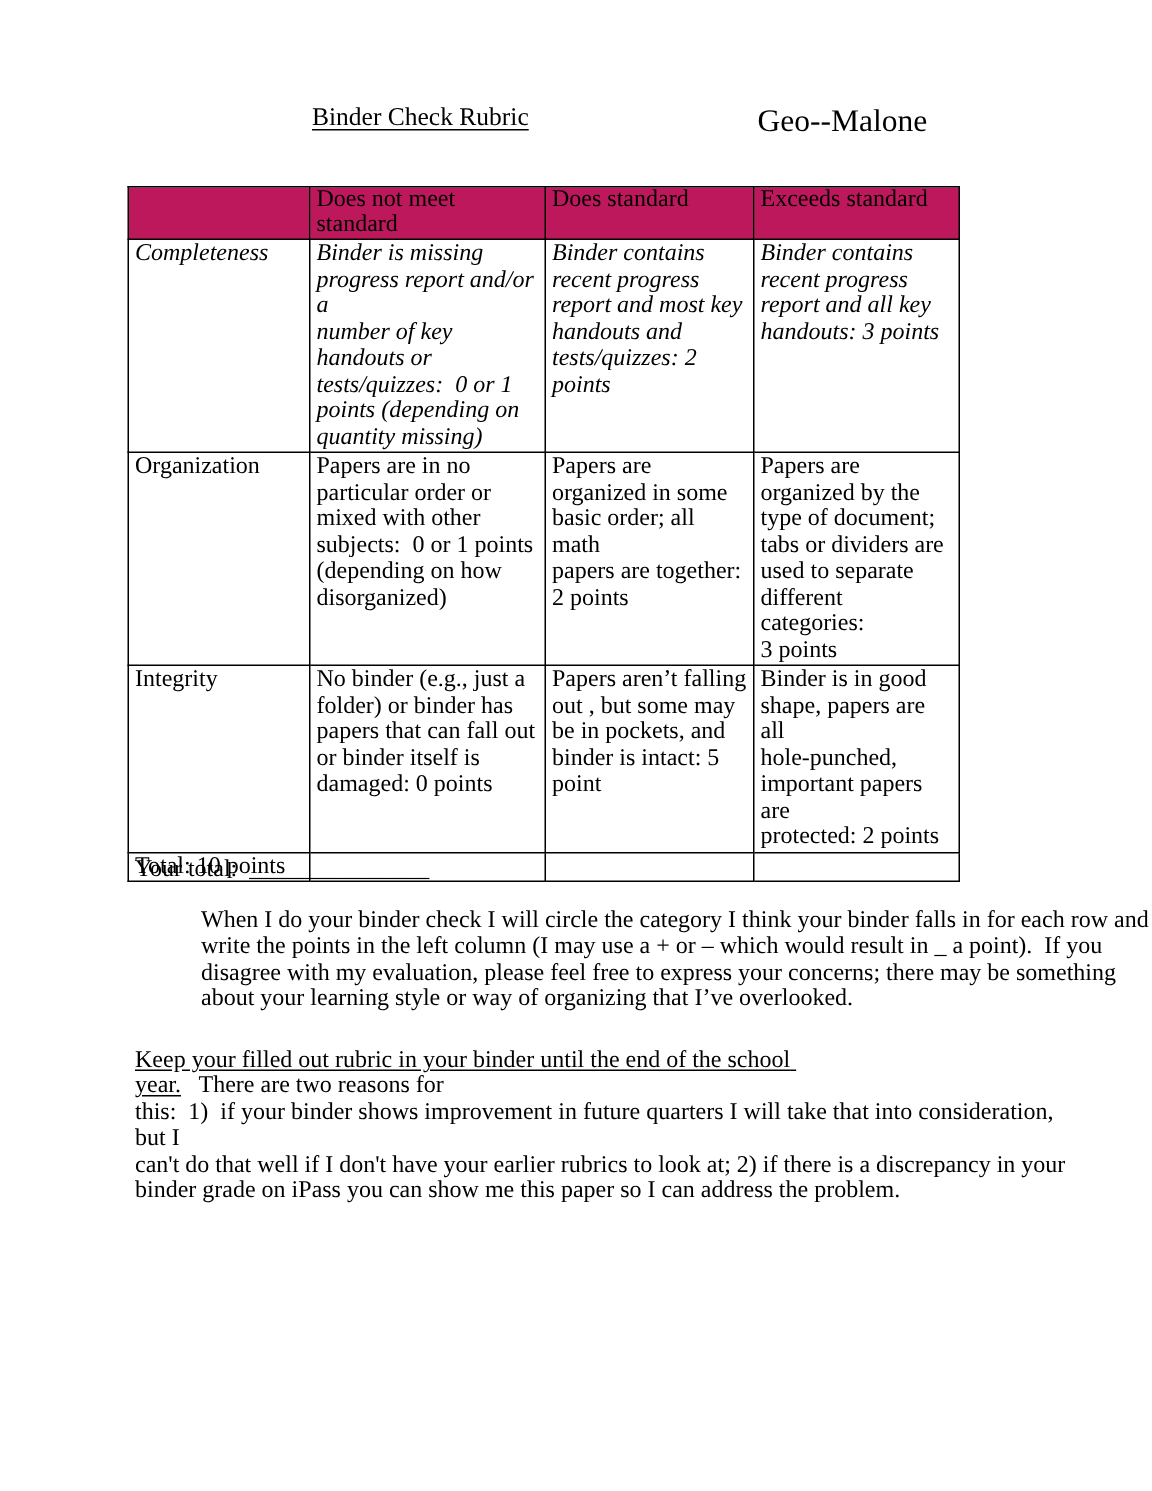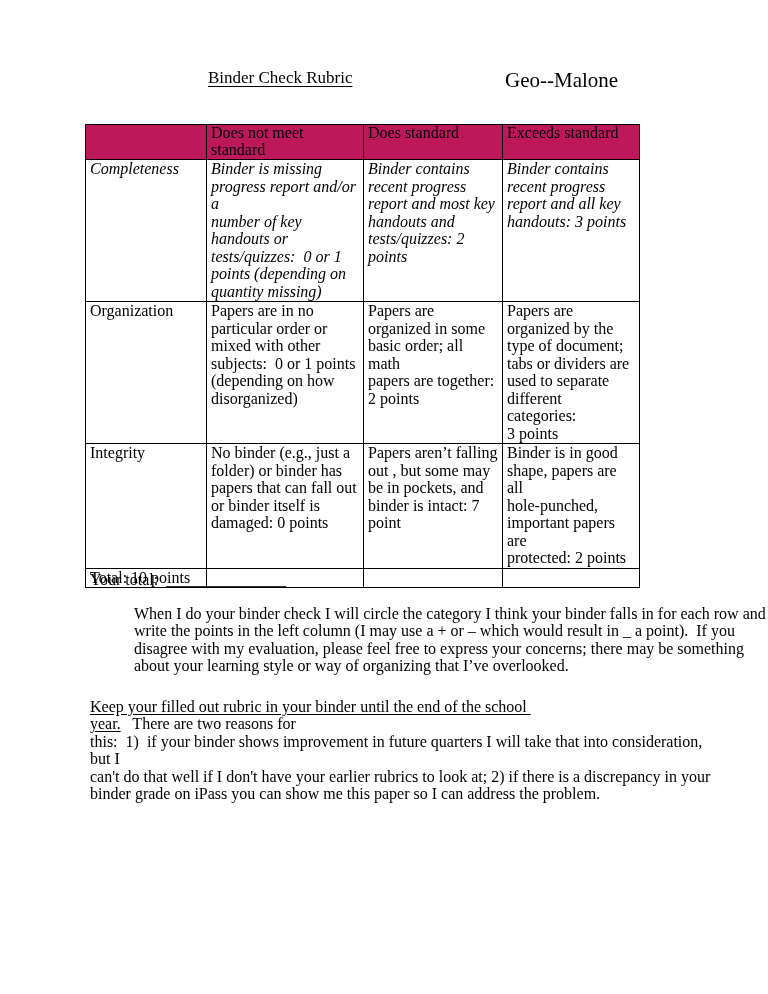--- a/index.html
+++ b/index.html
@@ -121,21 +121,21 @@
       <tr class="r3">
         <td>Integrity</td>
         <td>No binder (e.g., just a
 folder) or binder has
 papers that can fall out
 or binder itself is
 damaged: 0 points</td>
         <td>Papers aren’t falling
 out , but some may
 be in pockets, and
-binder is intact: 7
+binder is intact: 5
 point</td>
         <td>Binder is in good
 shape, papers are all
 hole-punched,
 important papers are
 protected: 2 points</td>
       </tr>
       <tr class="r4">
         <td>Total: 10 points</td>
         <td></td>

